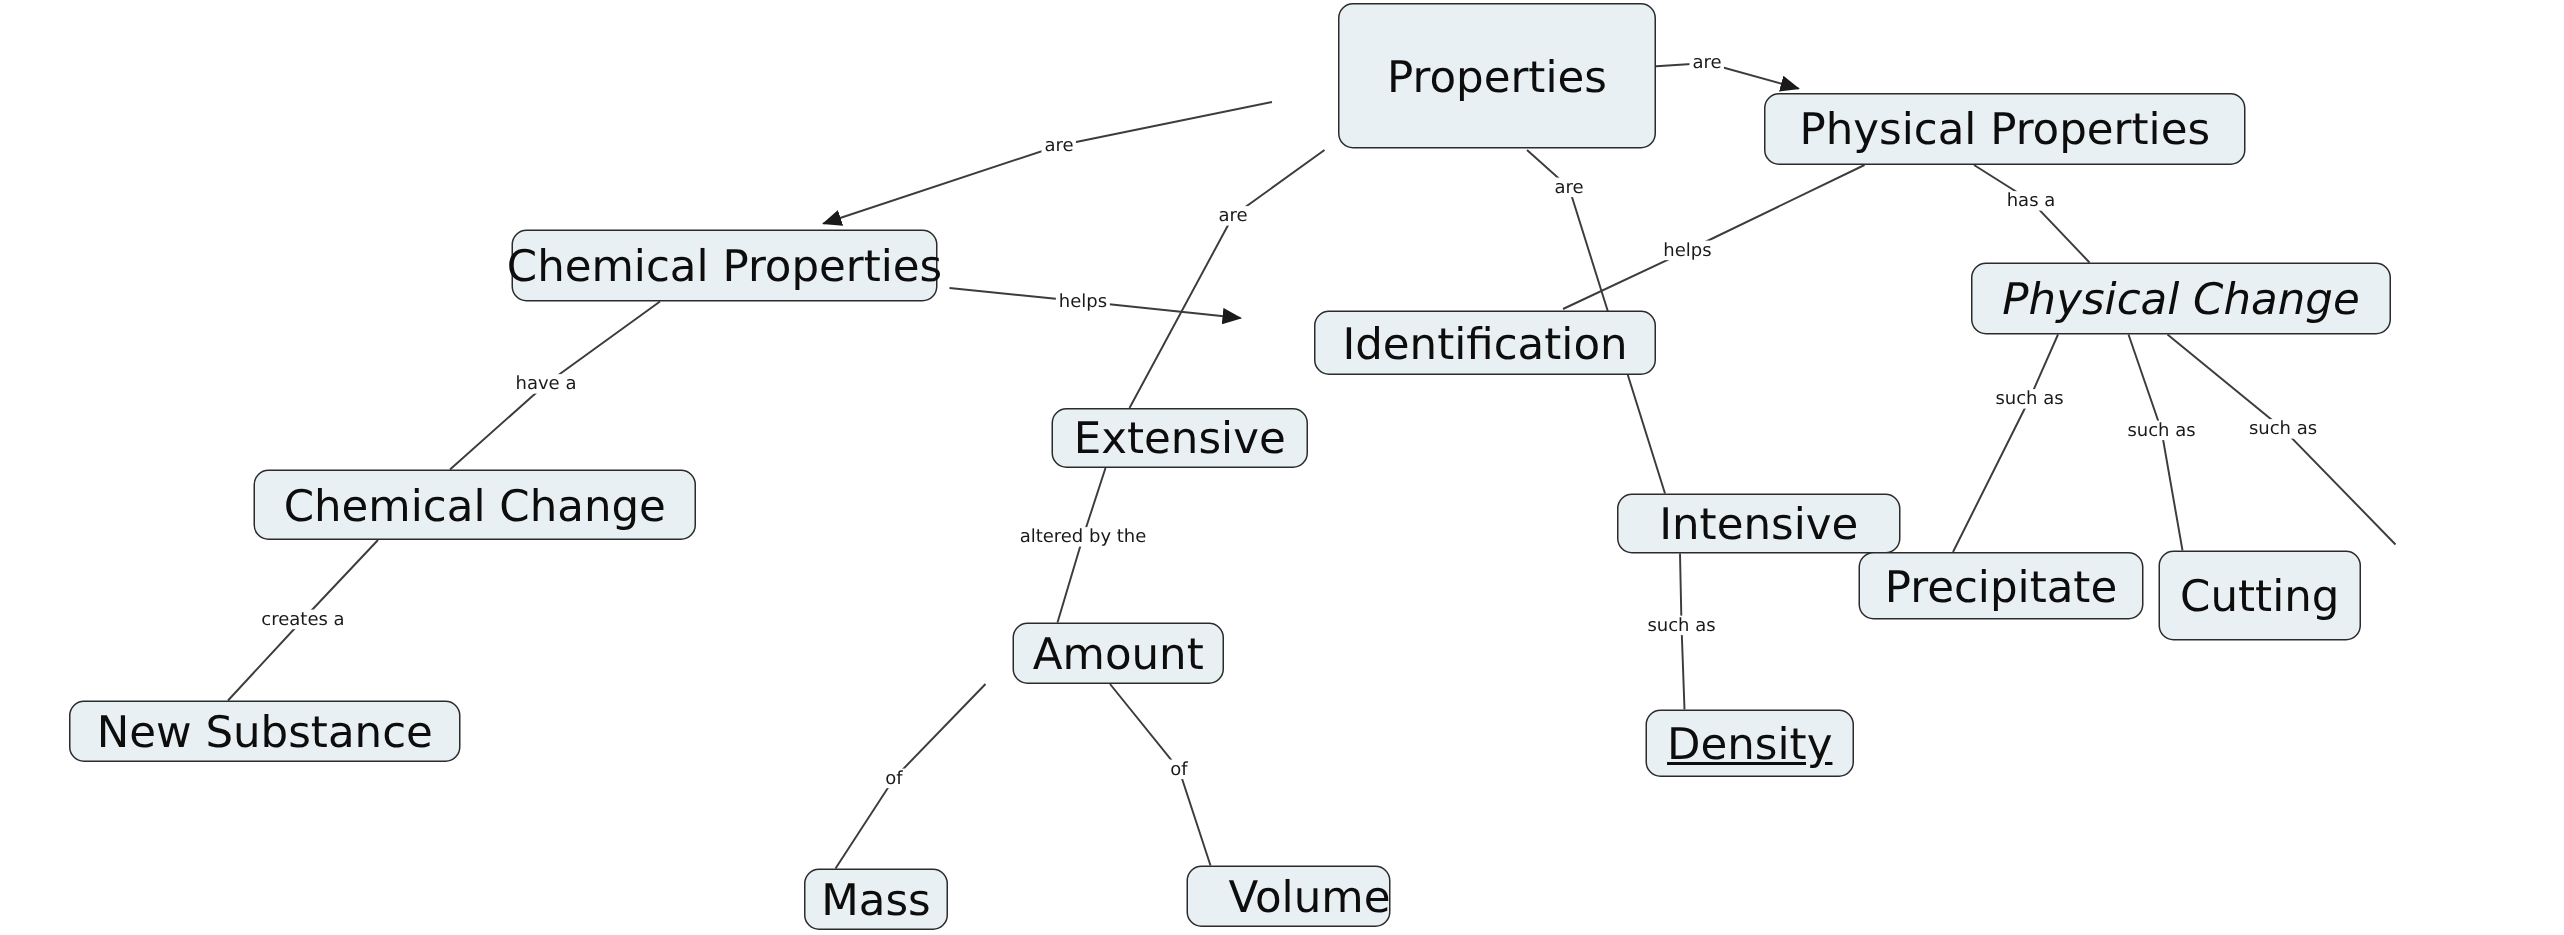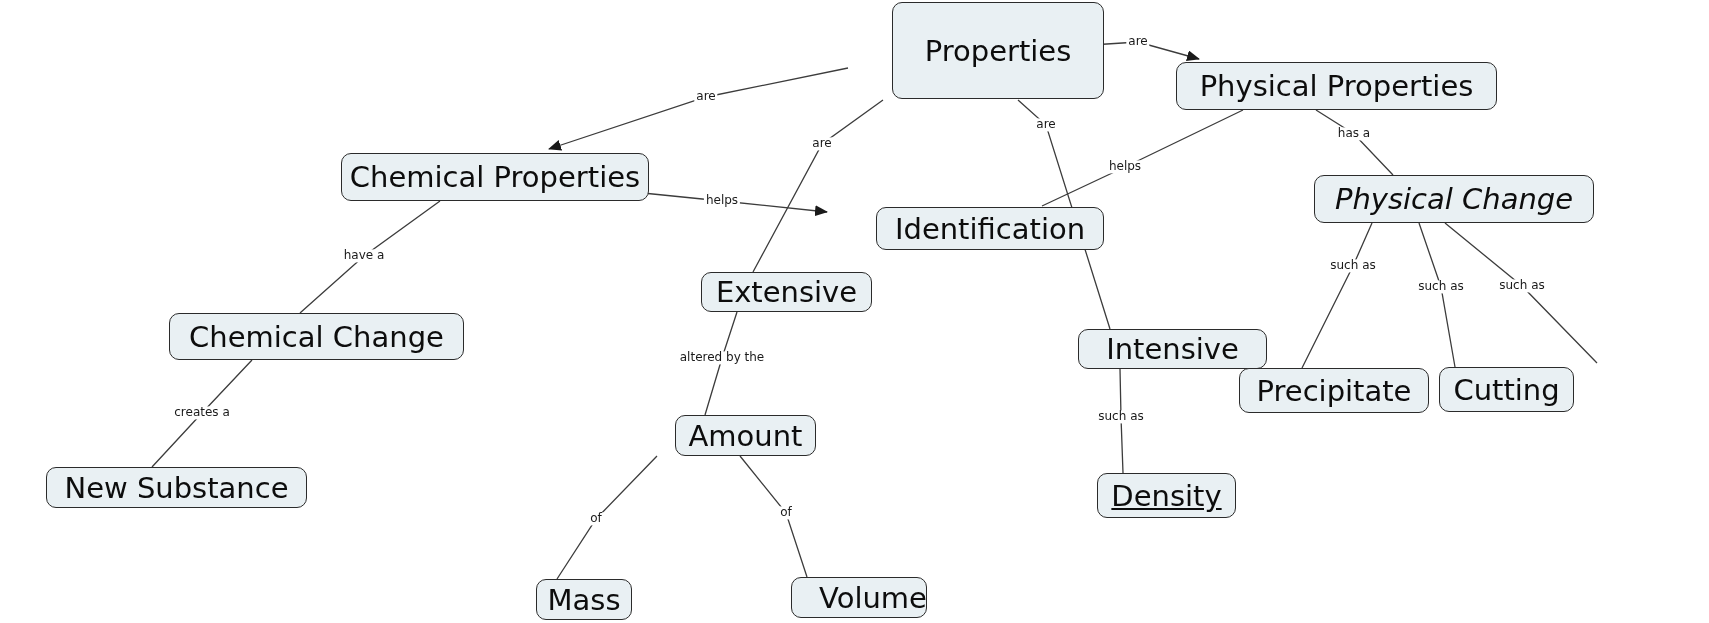--- a/index.html
+++ b/index.html
@@ -70,26 +70,26 @@
     <span class="edge-label" style="left: 202px; top: 413px;">creates a</span>
     <span class="edge-label" style="left: 722px; top: 358px;">altered by the</span>
     <span class="edge-label" style="left: 596px; top: 519px;">of</span>
     <span class="edge-label" style="left: 786px; top: 513px;">of</span>
     <span class="edge-label" style="left: 1121px; top: 417px;">such as</span>
     <span class="edge-label" style="left: 1353px; top: 266px;">such as</span>
     <span class="edge-label" style="left: 1441px; top: 287px;">such as</span>
     <span class="edge-label" style="left: 1522px; top: 286px;">such as</span>
     <div class="node" style="left: 848px; top: 2px; width: 212px; height: 97px;">Properties</div>
     <div class="node" style="left: 1132px; top: 62px; width: 321px; height: 48px;">Physical Properties</div>
-    <div class="node" style="left: 297px; top: 153px; width: 308px; height: 48px;">Chemical Properties</div>
+    <div class="node" style="left: 297px; top: 153px; width: 284px; height: 48px;">Chemical Properties</div>
     <div class="node" style="left: 832px; top: 207px; width: 228px; height: 43px;">Identification</div>
     <div class="node" style="left: 657px; top: 272px; width: 171px; height: 40px;">Extensive</div>
     <div class="node" style="left: 1270px; top: 175px; width: 280px; height: 48px; font-style: italic;">Physical Change</div>
     <div class="node" style="left: 125px; top: 313px; width: 295px; height: 47px;">Chemical Change</div>
     <div class="node" style="left: 1034px; top: 329px; width: 189px; height: 40px;">Intensive</div>
     <div class="node" style="left: 2px; top: 467px; width: 261px; height: 41px;">New Substance</div>
     <div class="node" style="left: 631px; top: 415px; width: 141px; height: 41px;">Amount</div>
     <div class="node" style="left: 1053px; top: 473px; width: 139px; height: 45px; text-decoration: underline;">Density</div>
     <div class="node" style="left: 492px; top: 579px; width: 96px; height: 41px;">Mass</div>
     <div class="node" style="left: 747px; top: 577px; width: 136px; height: 41px; padding-left: 28px;">Volume</div>
     <div class="node" style="left: 1195px; top: 368px; width: 190px; height: 45px;">Precipitate</div>
-    <div class="node" style="left: 1395px; top: 367px; width: 135px; height: 45px;">Cutting</div>
+    <div class="node" style="left: 1395px; top: 367px; width: 135px; height: 60px;">Cutting</div>
   </div>
 
 </body></html>

